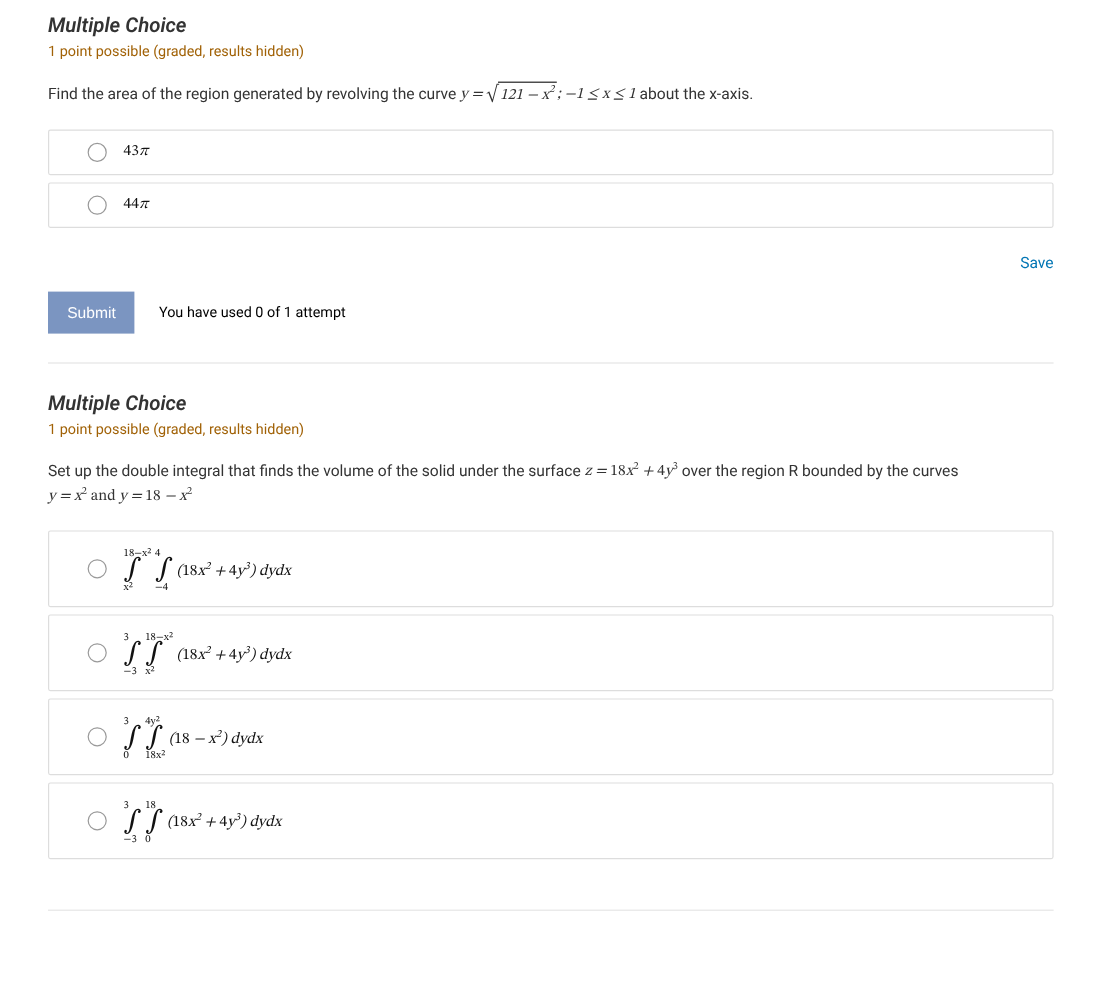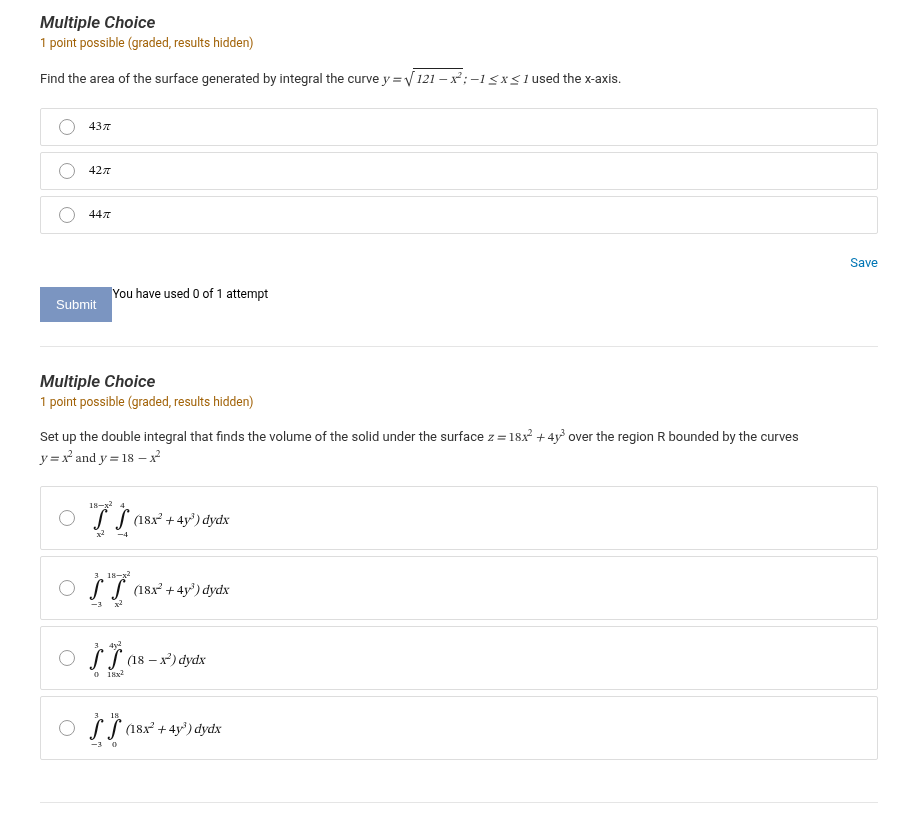--- a/index.html
+++ b/index.html
@@ -40,21 +40,21 @@
   .math {
     font-family: "Cambria Math", "STIX Two Math", Georgia, serif;
     font-style: italic;
   }
   .mathrm {
     font-style: normal;
   }
   .option-row {
     border: 1px solid #ddd;
     border-radius: 2px;
-    padding: 10px 18px;
+    padding: 10px 32px;
     margin-bottom: 6px;
     display: flex;
     align-items: center;
     gap: 14px;
     cursor: pointer;
   }
   .radio-circle {
     width: 16px;
     height: 16px;
     border: 1.5px solid #999;
@@ -72,21 +72,22 @@
     margin-top: 18px;
     margin-bottom: 16px;
   }
   .save-link {
     color: #0075b4;
     font-size: 13px;
     cursor: pointer;
   }
   .submit-row {
     display: flex;
-    gap: 0;
+    align-items: center;
+    gap: 20px;
   }
   .submit-btn {
     background: #7b95c1;
     color: #fff;
     border: none;
     padding: 10px 16px;
     font-size: 13px;
     cursor: pointer;
   }
   .attempts-text {
@@ -100,21 +101,21 @@
   .sqrt-wrap {
     border-top: 1px solid #222;
     padding: 0 2px;
     display: inline-block;
     margin-left: -1px;
     text-align: right;
   }
   .integral-stack {
     display: inline-flex;
     flex-direction: column;
-    align-items: center;
+    align-items: flex-start;
     font-size: 9px;
     font-style: normal;
     line-height: 1;
     vertical-align: middle;
   }
   .integral-stack .int-sym {
     font-size: 22px;
     line-height: 0.9;
   }
   .integ-formula {
@@ -126,32 +127,28 @@
     font-weight: 600;
   }
 </style>
 </head>
 <body>
 
 <div class="question-block">
   <div class="question-title">Multiple Choice</div>
   <div class="question-meta">1 point possible (graded, results hidden)</div>
   <div class="question-text">
-    <span>Find the area of the surface generated by integral the curve </span>
+    <span>Find the area of the region generated by revolving the curve </span>
     <span class="math">y = <span class="mathrm">√</span><span class="sqrt-wrap">121 − x<span class="sup">2</span></span>; −1 ≤ x ≤ 1</span>
-    <span> used the x-axis.</span>
+    <span> about the x-axis.</span>
   </div>
 
   <div class="option-row">
     <div class="radio-circle"></div>
     <div class="option-label bold-math">43<span class="math">π</span></div>
-  </div>
-  <div class="option-row">
-    <div class="radio-circle"></div>
-    <div class="option-label bold-math">42<span class="math">π</span></div>
   </div>
   <div class="option-row">
     <div class="radio-circle"></div>
     <div class="option-label bold-math">44<span class="math">π</span></div>
   </div>
 
   <div class="save-row">
     <span class="save-link">Save</span>
   </div>
 

